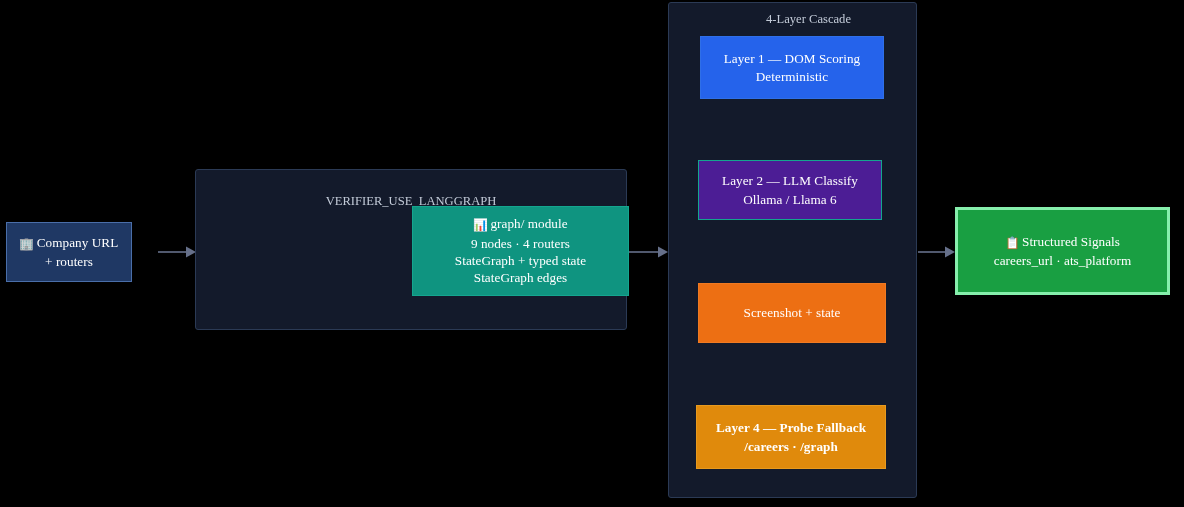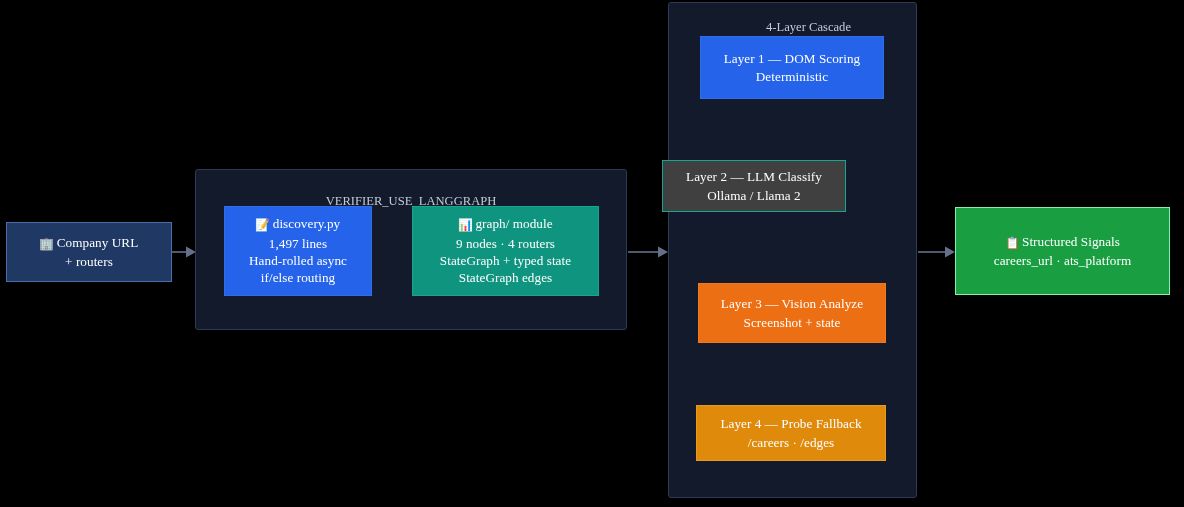--- a/index.html
+++ b/index.html
@@ -50,74 +50,75 @@
     position: absolute;
     left: 0; right: 0;
     text-align: center;
     color: #c3cbd8;
     font-size: 12.6px;
     white-space: nowrap;
   }
 
   
   #node-input {
-    left: 6px; top: 222px; width: 166px; height: 60px;
+    left: 6px; top: 222px; width: 126px; height: 60px;
     background: #1f3864;
     border: 1px solid #4a6ea9;
   }
 
   #node-discovery {
     left: 224px; top: 206px; width: 148px; height: 90px;
     background: #2563eb;
     border: 1px solid #2f6fe8;
   }
 
   #node-graph {
-    left: 412px; top: 206px; width: 187px; height: 90px;
+    left: 412px; top: 206px; width: 217px; height: 90px;
     background: #0f9480;
     border: 1px solid #14a68f;
   }
 
   #node-l1 {
     left: 700px; top: 36px; width: 184px; height: 63px;
     background: #2563eb;
     border: 1px solid #2f6fe8;
   }
   #node-l2 {
-    left: 662px; top: 160px; width: 184px; height: 52px;
-    background: #404040;
+    left: 698px; top: 160px; width: 184px; height: 60px;
+    background: #4c1d95;
     border: 1px solid #14a68f;
   }
   #node-l3 {
     left: 698px; top: 283px; width: 188px; height: 60px;
     background: #ed6f13;
     border: 1px solid #f07a22;
   }
   #node-l4 {
-    left: 696px; top: 405px; width: 190px; height: 56px;
+    left: 696px; top: 405px; width: 190px; height: 64px;
     background: #e08a0c;
     border: 1px solid #e89a1e;
+    font-weight: bold;
   }
 
   #node-output {
     left: 955px; top: 207px; width: 215px; height: 88px;
     background: #199f42;
-    border: 1px solid #86efac;
+    border: 3px solid #86efac;
   }
 
   
   #cluster-verifier {
     left: 195px; top: 169px; width: 432px; height: 161px;
   }
   #cluster-verifier .cluster-title { top: 5px; margin-top: 19px; }
 
   #cluster-cascade {
     left: 668px; top: 2px; width: 249px; height: 496px;
   }
-  #cluster-cascade .cluster-title { top: 17px; padding-left: 32px; }
+  #cluster-cascade .cluster-title { top: 9px; padding-left: 32px; }
 
   
   svg.edges {
     position: absolute;
     left: 0; top: 0;
     width: 1184px; height: 507px;
     pointer-events: none;
   }
   .edge-line {
     stroke: #66708a;
@@ -177,52 +178,45 @@
 
   <div class="cluster" id="cluster-cascade">
     <div class="cluster-title">4-Layer Cascade</div>
   </div>
 
   <div class="node" id="node-input">
     <span class="line head"><span class="emoji">🏢</span><span>Company URL</span></span>
     <span class="line">+ routers</span>
   </div>
 
-  <div class="node" id="node-discovery">
-    <span class="line head"><span class="emoji">📝</span><span>discovery.py</span></span>
-    <span class="line">1,497 lines</span>
-    <span class="line">Hand-rolled async</span>
-    <span class="line">if/else routing</span>
-  </div>
 
   <div class="node" id="node-graph">
     <span class="line head"><span class="emoji">📊</span><span>graph/ module</span></span>
     <span class="line">9 nodes · 4 routers</span>
     <span class="line">StateGraph + typed state</span>
     <span class="line">StateGraph edges</span>
   </div>
 
   <div class="node" id="node-l1">
     <span class="line head">Layer 1 — DOM Scoring</span>
     <span class="line">Deterministic</span>
   </div>
 
   <div class="node" id="node-l2">
     <span class="line head">Layer 2 — LLM Classify</span>
-    <span class="line">Ollama / Llama 2</span>
+    <span class="line">Ollama / Llama 6</span>
   </div>
 
   <div class="node" id="node-l3">
-    <span class="line head">Layer 3 — Vision Analyze</span>
     <span class="line">Screenshot + state</span>
   </div>
 
   <div class="node" id="node-l4">
     <span class="line head">Layer 4 — Probe Fallback</span>
-    <span class="line">/careers · /edges</span>
+    <span class="line">/careers · /graph</span>
   </div>
 
   <div class="node" id="node-output">
     <span class="line head"><span class="emoji">📋</span><span>Structured Signals</span></span>
     <span class="line">careers_url · ats_platform</span>
   </div>
 
 </div>
 
 </body></html>

